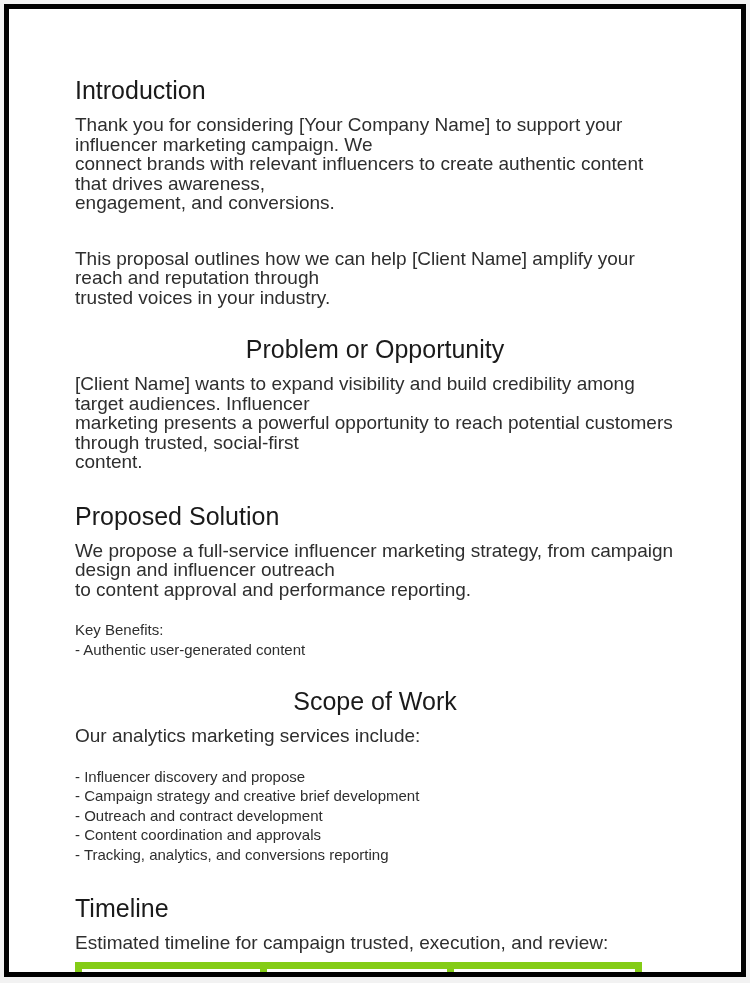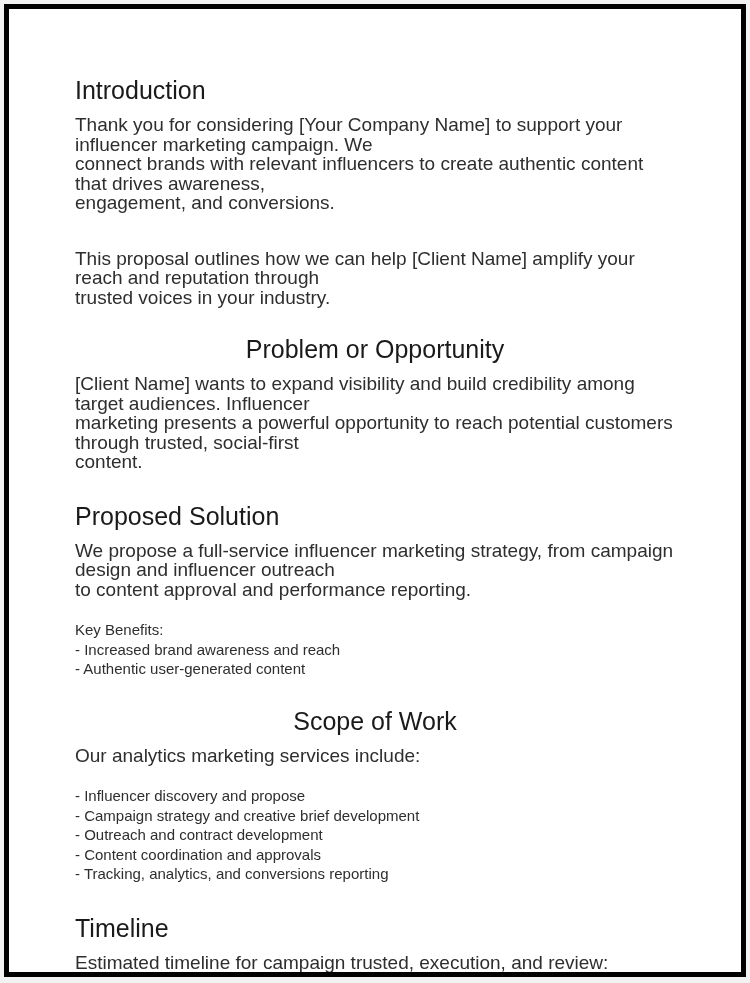--- a/index.html
+++ b/index.html
@@ -101,21 +101,20 @@
 marketing presents a powerful opportunity to reach potential customers through trusted, social-first
 content.</p>
     </section>
 
     <section>
       <h2 class="section-heading mt-section-lg">Proposed Solution</h2>
       <p class="para">We propose a full-service influencer marketing strategy, from campaign design and influencer outreach
 to content approval and performance reporting.</p>
       <div class="list-block">
         <div class="list-line">Key Benefits:</div>
-        <div class="list-line">- Increased brand awareness and reach</div>
         <div class="list-line">- Authentic user-generated content</div>
       </div>
     </section>
 
     <section>
       <h2 class="section-heading mt-section">Scope of Work</h2>
       <p class="para">Our analytics marketing services include:</p>
       <div class="list-block">
         <div class="list-line">- Influencer discovery and propose</div>
         <div class="list-line">- Campaign strategy and creative brief development</div>

